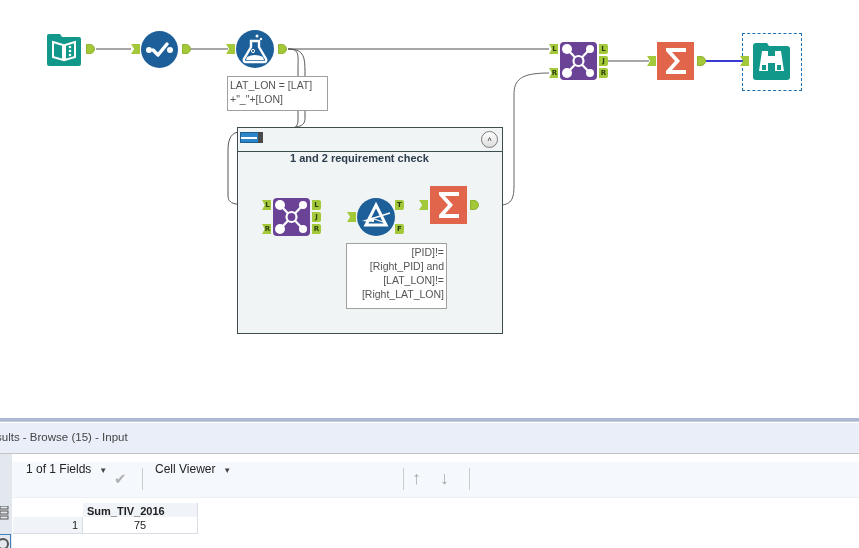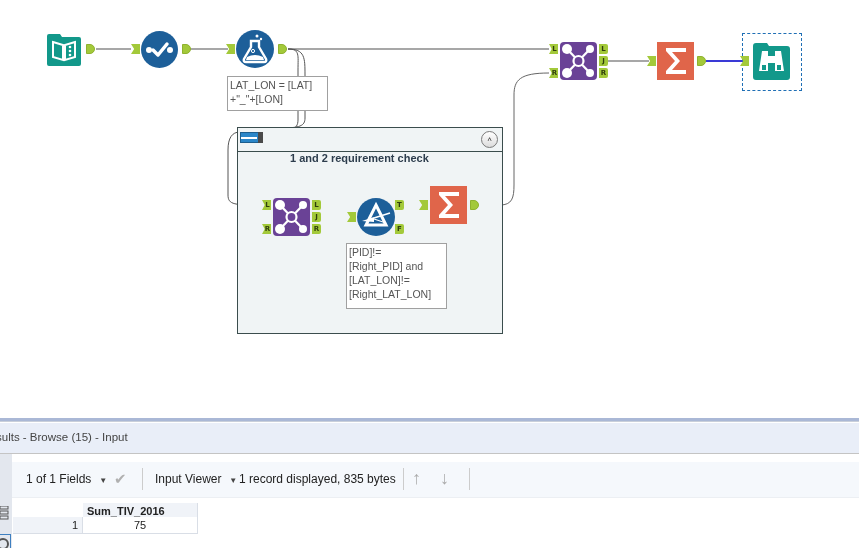--- a/index.html
+++ b/index.html
@@ -20,21 +20,21 @@
   #toggle::after { content: ""; position: absolute; left: 0; top: 4px; width: 16px; height: 2px; background: #fff; }
   #toggle-knob { position: absolute; left: 20px; top: 4px; width: 5px; height: 11px; background: #4a4a4a; }
 
   
   #results { position: absolute; left: 0; top: 418px; width: 859px; height: 130px; background: #ffffff; }
   #results-topbar { position: absolute; left: 0; top: 0; width: 100%; height: 4px; background: #aab8d6; border-bottom: 1px solid #c9cfda; }
   #results-titlebar { position: absolute; left: 0; top: 5px; width: 100%; height: 31px; background: #e9eef8; border-bottom: 1px solid #c4c4c4; }
   #results-title { position: absolute; left: -4px; top: 8px; font-size: 11.5px; color: #444; white-space: nowrap; }
   #side-strip { position: absolute; left: 0; top: 36px; width: 12px; height: 94px; background: #e3e7ee; }
   #toolbar { position: absolute; left: 12px; top: 44px; width: 847px; height: 36px; background: #f5f8fc; border-bottom: 1px solid #eceff3; }
-  .tb-item { position: absolute; top: 10px; font-size: 12px; color: #222; white-space: nowrap; }
+  .tb-item { position: absolute; top: 0; font-size: 12px; color: #222; white-space: nowrap; }
   .tb-sep { position: absolute; top: 6px; width: 1px; height: 22px; background: #cccccc; }
   .caret { font-size: 8px; color: #444; }
   #grid { position: absolute; left: 13px; top: 81px; }
   .cell { position: absolute; height: 17px; font-size: 11px; line-height: 17px; padding: 0 4px; border-right: 1px solid #d9dee6; border-bottom: 1px solid #d9dee6; }
   .hdr { background: #f0f3f8; font-weight: bold; color: #222; }
   .row-num { background: #f0f3f8; text-align: right; color: #222; }
   .val { background: #ffffff; color: #222; }
   #side-icon-1 { position: absolute; left: 0; top: 52px; width: 9px; height: 14px; }
   #side-icon-2 { position: absolute; left: 0; top: 80px; width: 11px; height: 20px; border: 1px solid #3e7fc0; border-left: none; background: #e3e7ee; }
 </style>
@@ -196,21 +196,21 @@
 
   <div class="anchor-in" style="left:419px;top:200px;"></div>
   <div class="tool" style="left:430px;top:186px;width:37px;height:38px;">
     <svg width="37" height="38" viewBox="0 0 37 38">
       <rect x="0" y="0" width="37" height="38" fill="#e0654a"></rect>
       <path d="M9 6 L29 6 L29 10 L15 10 L23 19 L15 28 L29 28 L29 32 L9 32 L9 29 L18 19 L9 9Z" fill="#fff"></path>
     </svg>
   </div>
   <div class="anchor" style="left:470px;top:200px;"></div>
 
-  <div class="annotation" style="left:346px;top:243px;width:101px;height:66px;">
+  <div class="annotation" style="left:346px;top:243px;width:101px;height:66px;text-align:right;">
     <div>[PID]!=</div>
     <div>[Right_PID] and</div>
     <div>[LAT_LON]!=</div>
     <div>[Right_LAT_LON]</div>
   </div>
 </div>
 
 <div id="results">
   <div id="results-topbar"></div>
   <div id="results-titlebar">
@@ -230,24 +230,23 @@
   </div>
 
   <div id="toolbar">
     <span class="tb-item" style="left:14px;">
       <span>1 of 1 Fields</span>
       <span class="caret">&nbsp;&nbsp;▼</span>
     </span>
     <span class="tb-item" style="left:102px;top:8px;color:#b0b0b0;font-size:15px;">✔</span>
     <div class="tb-sep" style="left:130px;"></div>
     <span class="tb-item" style="left:143px;">
-      <span>Input Viewer</span>
+      <span>Cell Viewer</span>
       <span class="caret">&nbsp;&nbsp;▼</span>
     </span>
-    <span class="tb-item" style="left:227px;">1 record displayed, 835 bytes</span>
     <div class="tb-sep" style="left:391px;"></div>
     <span class="tb-item" style="left:400px;top:6px;font-size:18px;color:#aaaaaa;">↑</span>
     <span class="tb-item" style="left:428px;top:6px;font-size:18px;color:#aaaaaa;">↓</span>
     <div class="tb-sep" style="left:457px;"></div>
   </div>
 
   <div id="grid">
     <div class="cell hdr" style="left:0;top:18px;width:70px;text-decoration:underline;">Record</div>
     <div class="cell hdr" style="left:70px;top:4px;width:115px;border-bottom:2px solid #8de07a;">Sum_TIV_2016</div>
     <div class="cell row-num" style="left:0;top:18px;width:70px;">1</div>

